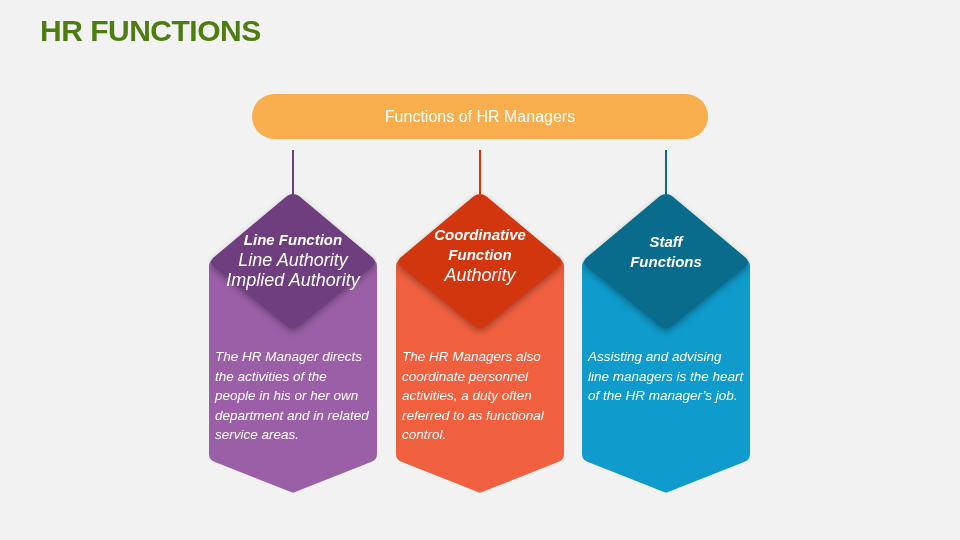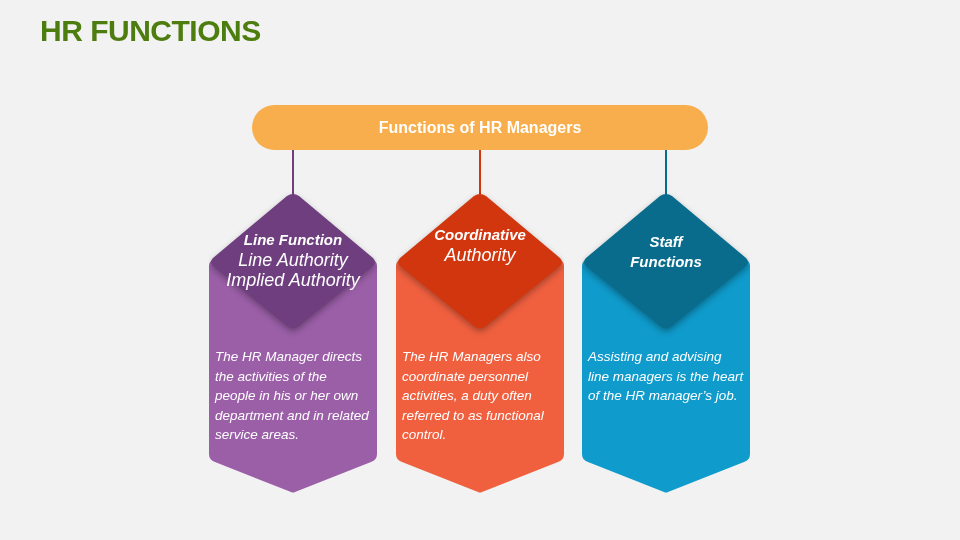--- a/index.html
+++ b/index.html
@@ -1,20 +1,20 @@
 <!DOCTYPE html>
 <html><head>
 <meta charset="utf-8">
 <style>
   html, body { margin:0; padding:0; }
   body { width:960px; height:540px; background:#f2f2f2; position:relative; overflow:hidden;
          font-family:"Liberation Sans", "DejaVu Sans", sans-serif; }
   .title { position:absolute; left:40px; top:14px; font-size:30px; font-weight:bold; color:#4d7c0f; letter-spacing:-0.5px; }
-  .header-bar { position:absolute; left:252px; top:105px; width:456px; height:45px; border-radius:23px;
-                background:#f8ae4c; color:#fff; font-weight:bold; font-size:16px;
+  .header-bar { position:absolute; left:252px; top:94px; width:456px; height:45px; border-radius:23px;
+                background:#f8ae4c; color:#fff; font-weight:normal; font-size:16px;
                 display:flex; align-items:center; justify-content:center; }
   .connector { position:absolute; top:150px; width:2px; height:46px; }
   .card { position:absolute; top:192px; width:168px; height:302px;font-style:italic; }
   .card svg { position:absolute; left:0; top:0; }
   .card .head { position:absolute; left:14px; right:14px; top:38px; text-align:center; color:#fff; }
   .card .head .name { font-weight:bold; font-size:15px; line-height:20px; }
   .card .head .sub { font-size:18px; line-height:20px; }
   .card .desc { position:absolute; left:6px; right:6px; top:155px; color:#fff;
                 font-size:13.5px; line-height:19.5px; }
 </style>
@@ -49,20 +49,21 @@
 </div>
 
 <div class="card" style="left:396px;">
   <svg width="168" height="302" viewBox="0 0 168 302">
     <path class="body" d="M6,68 L162,68 Q168,68 168,74 L168,262 Q168,268 162,270 L86,300 Q84,301 82,300 L6,270 Q0,268 0,262 L0,74 Q0,68 6,68 Z" fill="#f0603f"></path>
     <path class="diamond" d="M78,4 Q84,0 90,4 L164,66 Q168,70 164,74 L90,134 Q84,139 78,134 L4,74 Q0,70 4,66 Z" fill="#d2360f" style="filter:drop-shadow(0 3px 3px rgba(0,0,0,0.3))"></path>
   </svg>
   <div class="head" style="top:33px;">
     <div class="name">
       <div>Coordinative</div>
+      <div>Function</div>
     </div>
     <div class="sub">
       <div>Authority</div>
     </div>
   </div>
   <div class="desc">The HR Managers also coordinate personnel activities, a duty often referred to as functional control.</div>
 </div>
 
 <div class="card" style="left:582px;">
   <svg width="168" height="302" viewBox="0 0 168 302">

